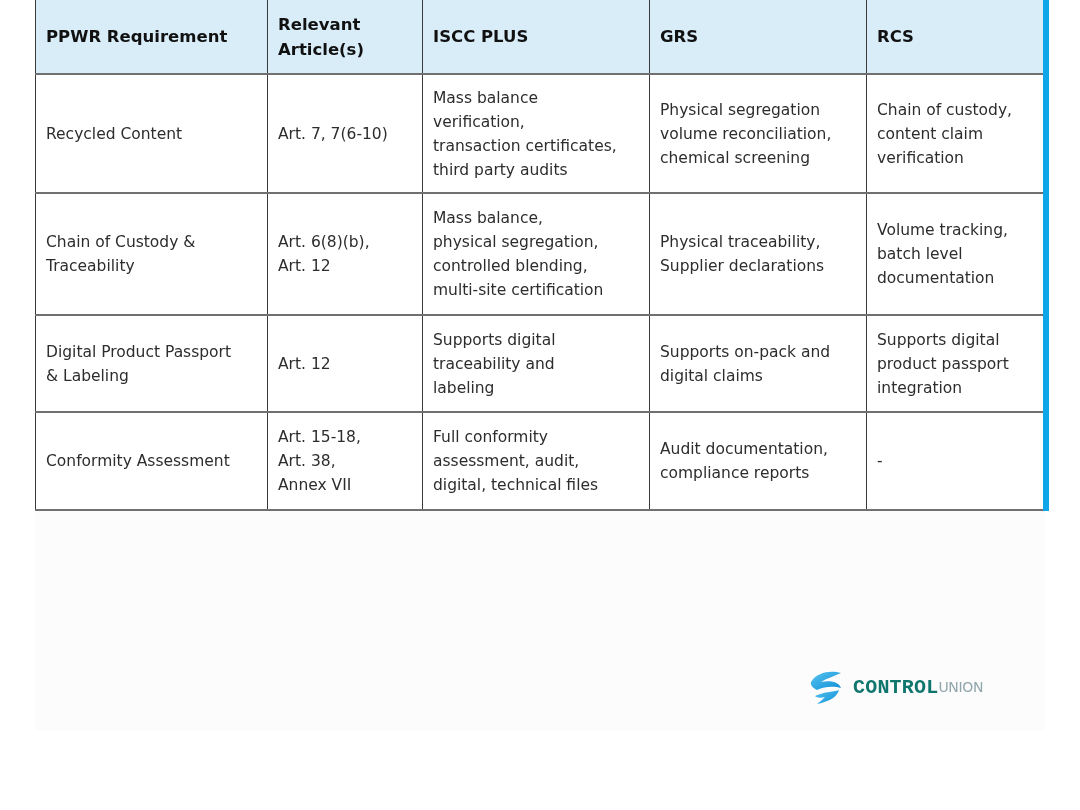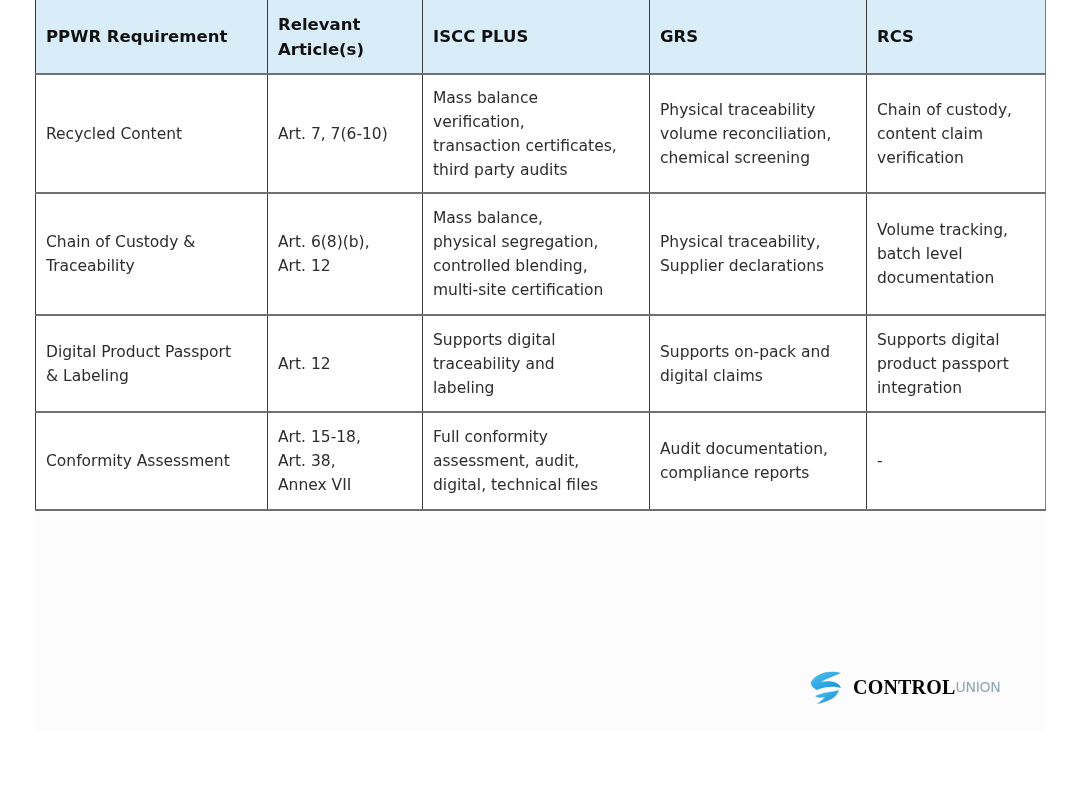--- a/index.html
+++ b/index.html
@@ -19,38 +19,38 @@
   table.ppwr col.c2 { width: 155px; }
   table.ppwr col.c3 { width: 227px; }
   table.ppwr col.c4 { width: 217px; }
   table.ppwr col.c5 { width: 179px; }
   table.ppwr th, table.ppwr td {
     border-left: 1.5px solid #3a3a3a;
     border-bottom: 2px solid #707070;
     padding: 0 8px 0 10px; text-align: left; vertical-align: middle;
     font-weight: normal; word-wrap: break-word;
   }
-  table.ppwr th:last-child, table.ppwr td:last-child { border-right: 1px solid #0ea5e9; }
+  table.ppwr th:last-child, table.ppwr td:last-child { border-right: 6px solid #0ea5e9; }
   table.ppwr thead th {
     background: #d9edf9; font-weight: bold; font-size: 16.5px; color: #111111; height: 73px;
     line-height: 25px;
   }
   table.ppwr td { color: #2d2d2d; }
   .cell-text { white-space: pre-line; display: block; }
   .r1 td { height: 69px; }
   .r2 td { height: 117px; }
   .r3 td { height: 64px; }
   .r4 td { height: 120px; }
   .r5 td { height: 95px; }
   .r6 td { height: 96px; }
   .logo {
     position: absolute; left: 805px; top: 668px; height: 38px; display: flex; align-items: center;
   }
   .logo svg { width: 42px; height: 38px; margin-right: 6px; }
-  .logo .bold { font-family: Liberation Serif, serif; font-weight: bold; font-size: 20px; color: #000000; letter-spacing: 0.2px; }
+  .logo .bold { font-family: Liberation Mono, monospace; font-weight: bold; font-size: 20px; color: #0f766e; letter-spacing: 0.2px; }
   .logo .light { font-family: "DejaVu Sans", sans-serif; font-weight: normal; font-size: 14px; color: #8fa6ad; letter-spacing: -0.3px; }
 </style>
 </head>
 <body>
 
 <div class="sheet"></div>
 
 <table class="ppwr">
   <colgroup>
     <col class="c1">
@@ -87,21 +87,21 @@
       <td>
           <span class="cell-text">Art. 7, 7(6-10)</span>
         </td>
       <td>
           <span class="cell-text">Mass balance
 verification,
 transaction certificates,
 third party audits</span>
         </td>
       <td>
-          <span class="cell-text">Physical traceability
+          <span class="cell-text">Physical segregation
 volume reconciliation,
 chemical screening</span>
         </td>
       <td>
           <span class="cell-text">Chain of custody,
 content claim
 verification</span>
         </td>
     </tr>
     <tr class="r4">

